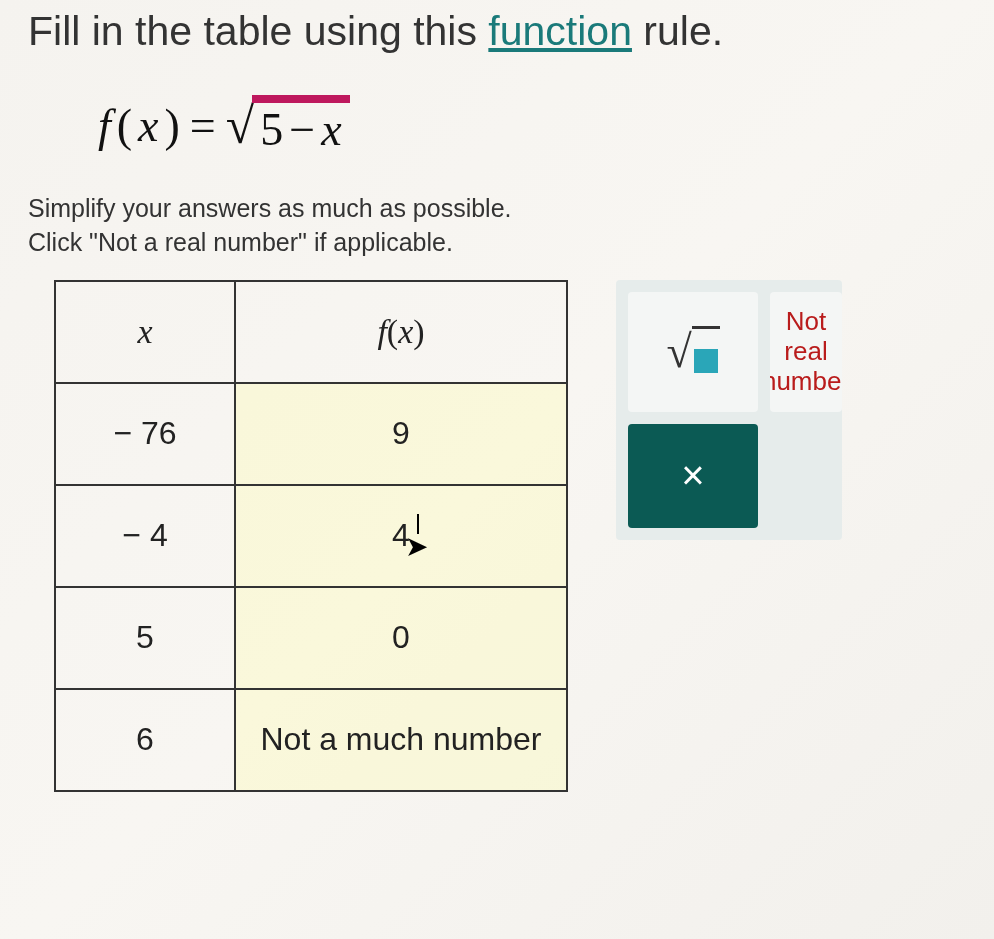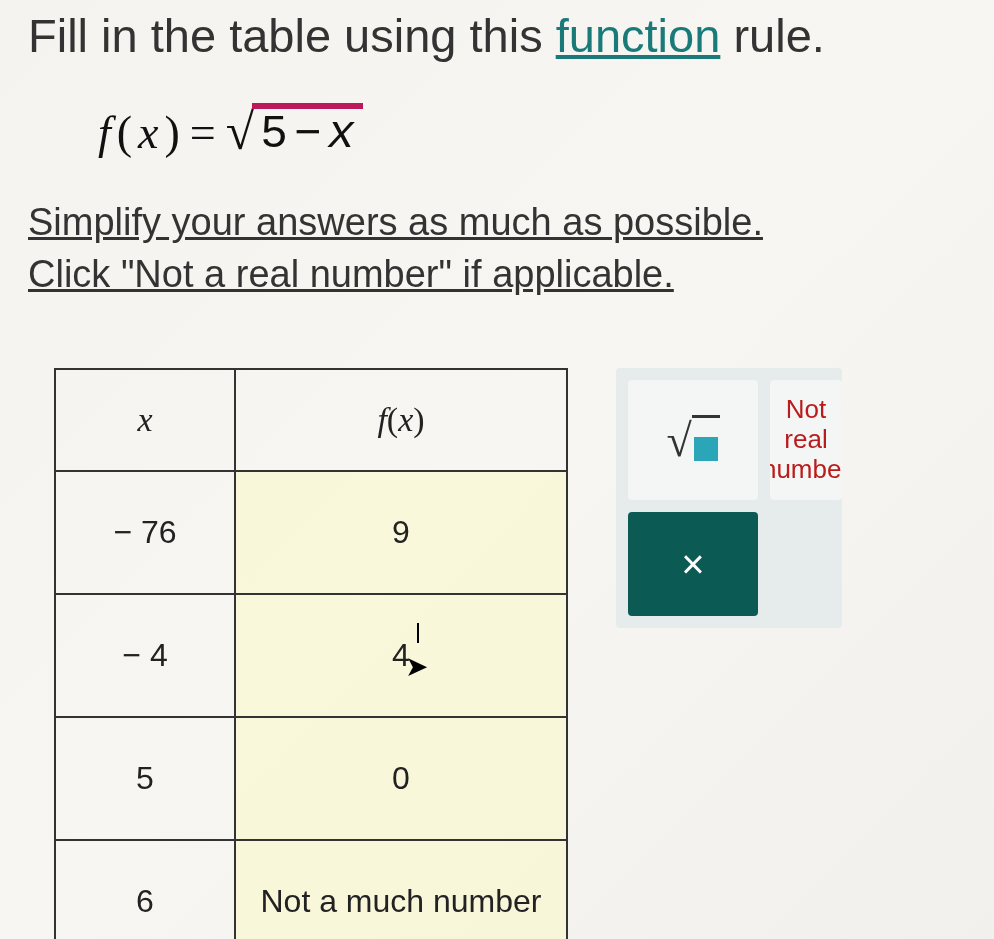--- a/index.html
+++ b/index.html
@@ -10,21 +10,21 @@
     height: 939px;
     font-family: Arial, Helvetica, sans-serif;
     background: linear-gradient(135deg, #f5f3ef 0%, #f8f6f2 50%, #f2f0ec 100%);
     overflow: hidden;
     position: relative;
   }
   .page {
     padding: 0 28px 28px 28px;
   }
   .instr {
-    font-size: 47px;
+    font-size: 41px;
     color: #333;
     line-height: 1.35;
     margin-top: 4px;
   }
   .link {
     color: #1a7a7a;
     text-decoration: underline;
   }
   .formula {
     font-family: "Times New Roman", serif;
@@ -43,33 +43,31 @@
     display: inline-flex;
     align-items: center;
   }
   .radical {
     font-style: normal;
     font-size: 52px;
     line-height: 1;
     margin-right: -2px;
   }
   .radicand {
-    border-top: 6px solid #be185d;
+    border-top: 8px solid #be185d;
     padding: 0 8px 0 8px;
     font-style: normal;
-    font-family: Liberation Mono, monospace;
   }
   .radicand .minus { font-style: normal; padding: 0 6px; }
   .radicand .x { font-style: italic; }
   .sub-instr {
-    font-size: 38px;
+    font-size: 25px;
     color: #333;
     line-height: 1.35;
-    margin-bottom: 68px;
-    text-decoration: underline;
+    margin-bottom: 20px;
   }
   .content-row {
     display: flex;
     align-items: flex-start;
     gap: 48px;
   }
   table.fn-table {
     border-collapse: collapse;
     margin-left: 26px;
   }
@@ -80,21 +78,21 @@
     font-size: 32px;
     color: #222;
     background: rgba(255,255,255,0.0);
   }
   table.fn-table th {
     font-weight: normal;
     height: 102px;
   }
   table.fn-table th.col-x { width: 180px; font-style: italic; font-family: "Times New Roman", serif; font-size: 34px; }
   table.fn-table th.col-fx { width: 332px; font-style: italic; font-family: "Times New Roman", serif; font-size: 34px; }
-  table.fn-table td { height: 123px; }
+  table.fn-table td { height: 102px; }
   table.fn-table td.ans { background: rgba(255,255,150,0.25); }
   .cursor-cell {
     position: relative;
   }
   .cursor-glyph {
     position: absolute;
     left: 50%;
     top: 50%;
     transform: translate(4px,-6px);
     font-size: 28px;

